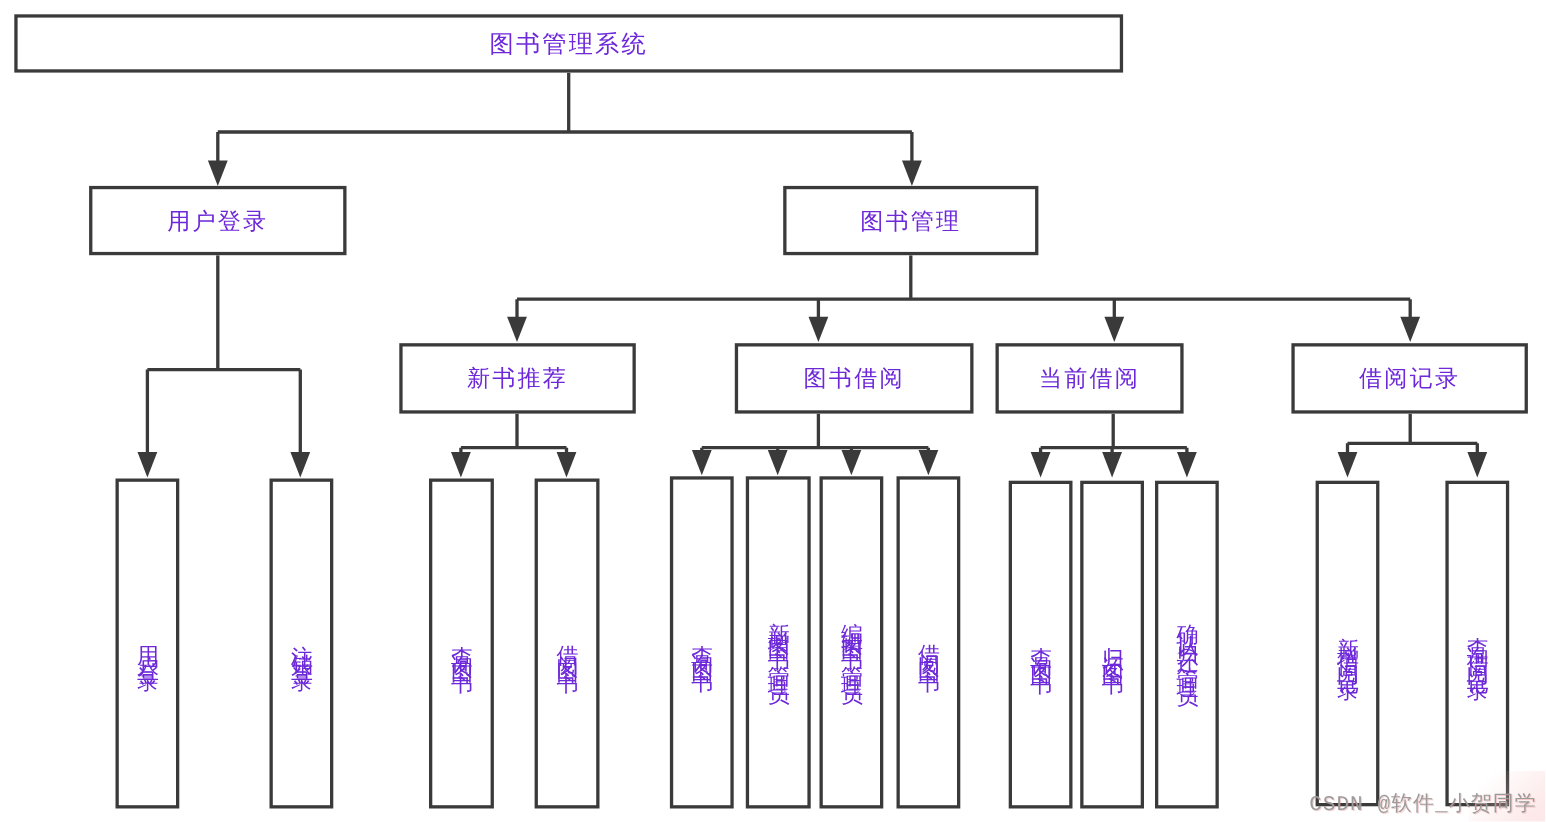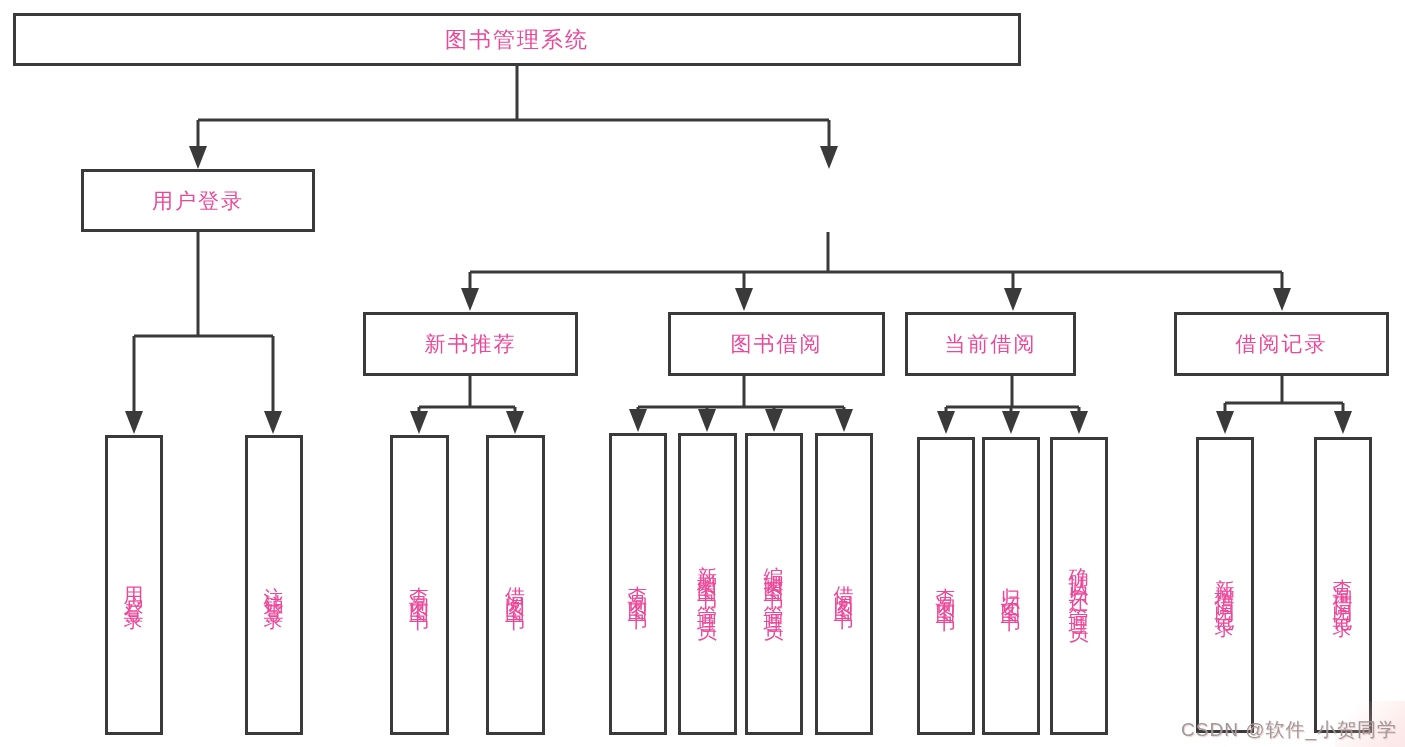--- a/index.html
+++ b/index.html
@@ -4,34 +4,35 @@
 <style>
   html,body{margin:0;padding:0;background:#ffffff;}
   .stage{
     position:relative;width:1405px;height:747px;background:#ffffff;
     font-family:"Liberation Sans","DejaVu Sans",sans-serif;overflow:hidden;
   }
   .connectors{position:absolute;left:0;top:0;width:1405px;height:747px;}
   .box{
     position:absolute;background:#ffffff;border:3px solid #3a3a3a;
     box-sizing:border-box;display:flex;align-items:center;justify-content:center;
-    color:#ec4899;
+    color:#6d28d9;
   }
   .hbox{font-size:21px;letter-spacing:2px;white-space:nowrap;}
   .rootbox{font-size:22px;}
   .leaf{
     writing-mode:vertical-rl;text-orientation:mixed;
     font-size:20px;letter-spacing:8px;line-height:1;
     padding-top:4px;
   }
   .watermark{
     position:absolute;right:8px;bottom:4px;
     font-size:19px;color:#9b9b9b;letter-spacing:1px;
     text-shadow:1px 1px 0 rgba(235,130,130,0.35);
     white-space:nowrap;
+    font-family:Liberation Mono, monospace;
   }
   .watermark-tint{
     position:absolute;right:0;bottom:0;width:70px;height:46px;
     background:linear-gradient(135deg, rgba(255,255,255,0) 20%, rgba(250,205,205,0.45) 85%);
     pointer-events:none;
   }
 </style>
 </head>
 <body>
 
@@ -68,20 +69,23 @@
       <polygon points="1334,411 1352,411 1343,434"></polygon>
     </g>
   </svg>
 
   <div class="box hbox rootbox" style="left:13px;top:13px;width:1008px;height:53px">
     <span>图书管理系统</span>
   </div>
 
   <div class="box hbox" style="left:81px;top:169px;width:234px;height:63px">
     <span>用户登录</span>
+  </div>
+  <div class="box hbox" style="left:712px;top:169px;width:232px;height:63px">
+    <span>图书管理</span>
   </div>
 
   <div class="box hbox" style="left:363px;top:312px;width:215px;height:64px">
     <span>新书推荐</span>
   </div>
   <div class="box hbox" style="left:668px;top:312px;width:217px;height:64px">
     <span>图书借阅</span>
   </div>
   <div class="box hbox" style="left:905px;top:312px;width:171px;height:64px">
     <span>当前借阅</span>

